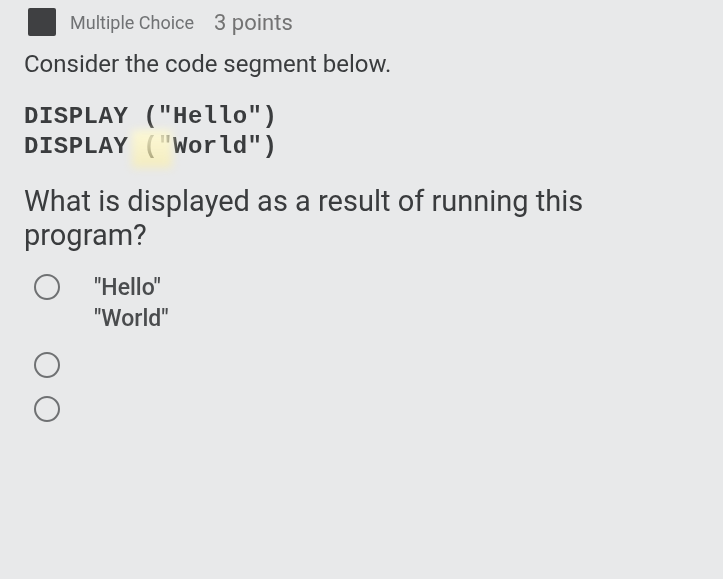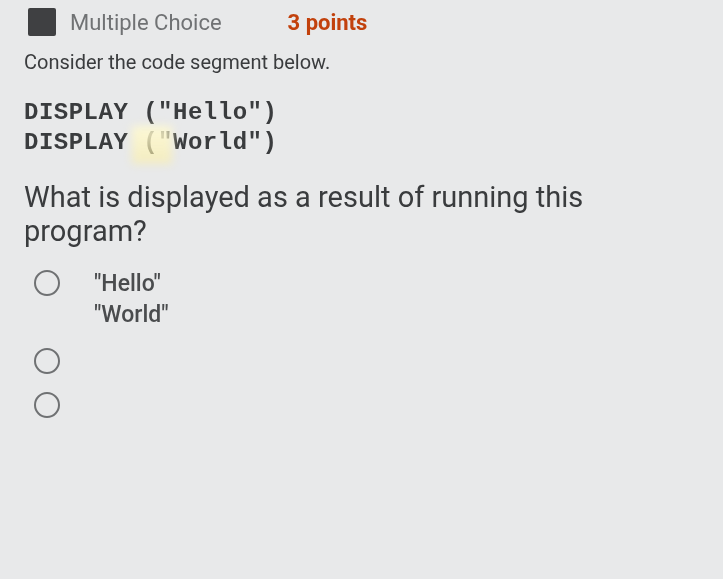--- a/index.html
+++ b/index.html
@@ -28,33 +28,32 @@
     .q-marker {
       width: 28px;
       height: 28px;
       background: #3f4042;
       border-radius: 2px;
       margin-right: 14px;
       clip-path: polygon(0 0, 100% 0, 100% 100%, 0 100%, 0 0);
       position: relative;
     }
     .q-type {
-      font-size: 22px;
+      font-size: 18px;
       color: #707274;
       font-weight: 400;
       margin-right: 20px;
     }
     .q-points {
       font-size: 22px;
-      color: #c2410c;
-      font-weight: 700;
-      margin-left: 46px;
+      color: #737373;
+      font-weight: 400;
     }
     .q-prompt-1 {
-      font-size: 20px;
+      font-size: 24px;
       color: #3a3c3e;
       font-weight: 400;
       margin-bottom: 24px;
       margin-left: 4px;
     }
     .code-block {
       font-family: "Courier New", Courier, monospace;
       font-size: 24px;
       font-weight: 600;
       color: #3a3c3e;

